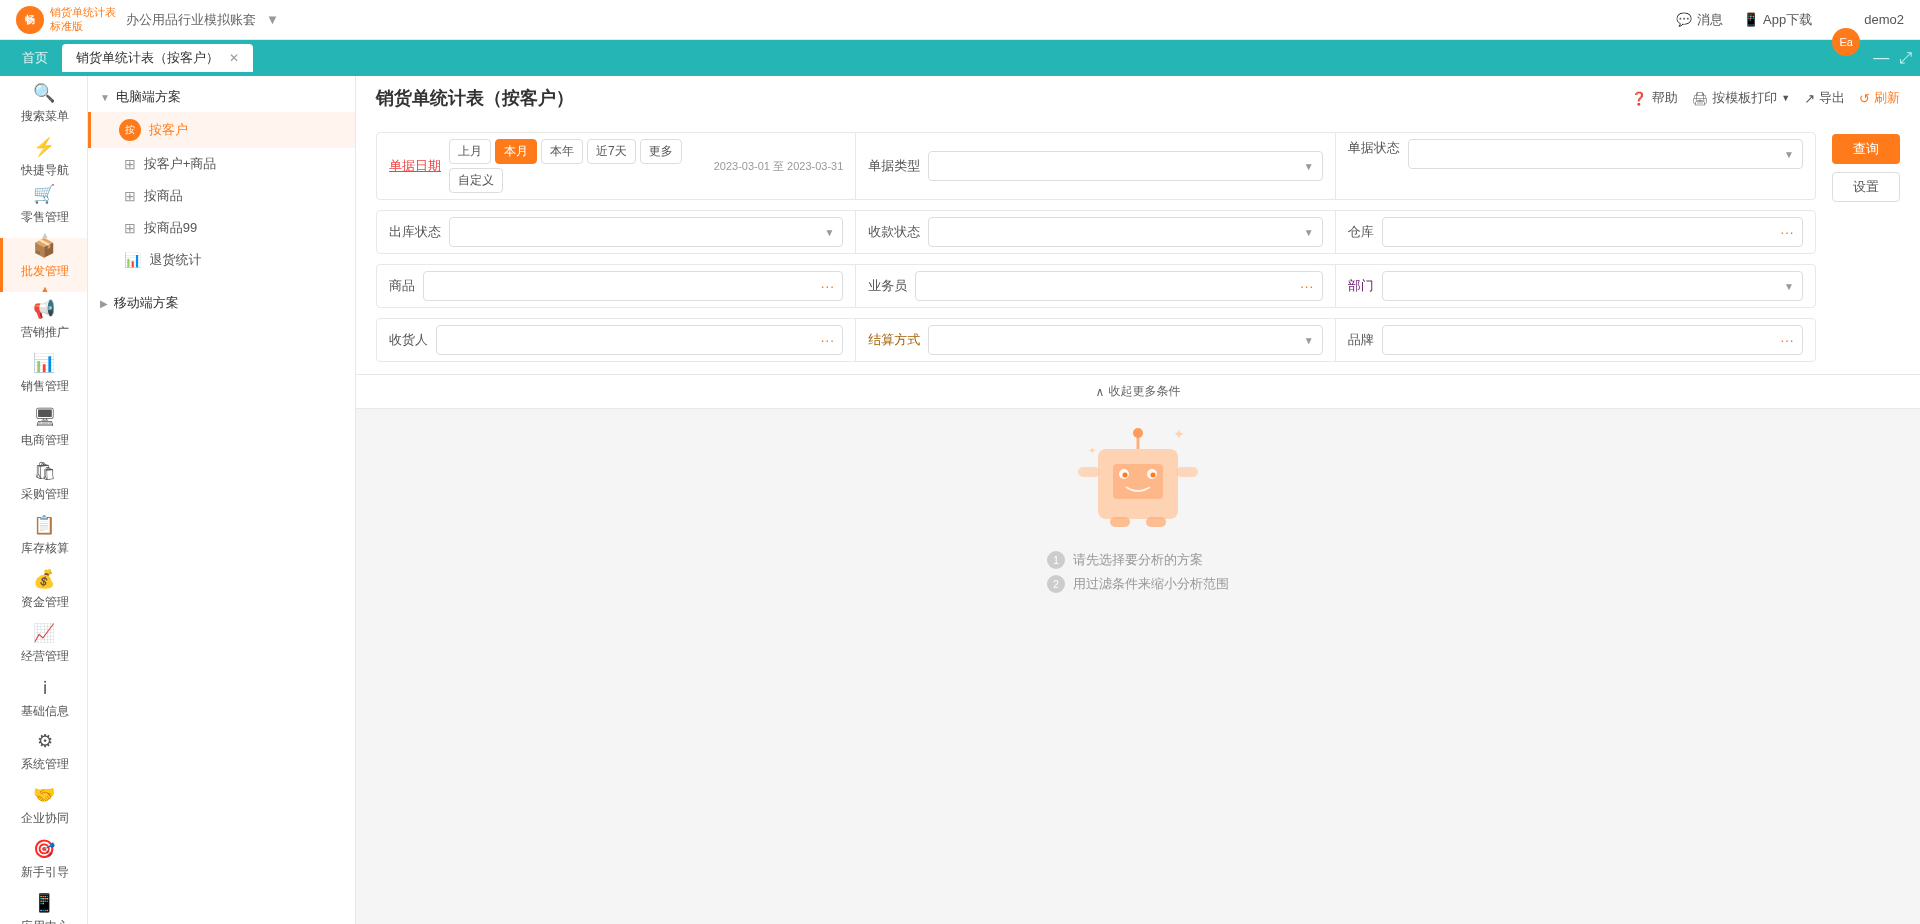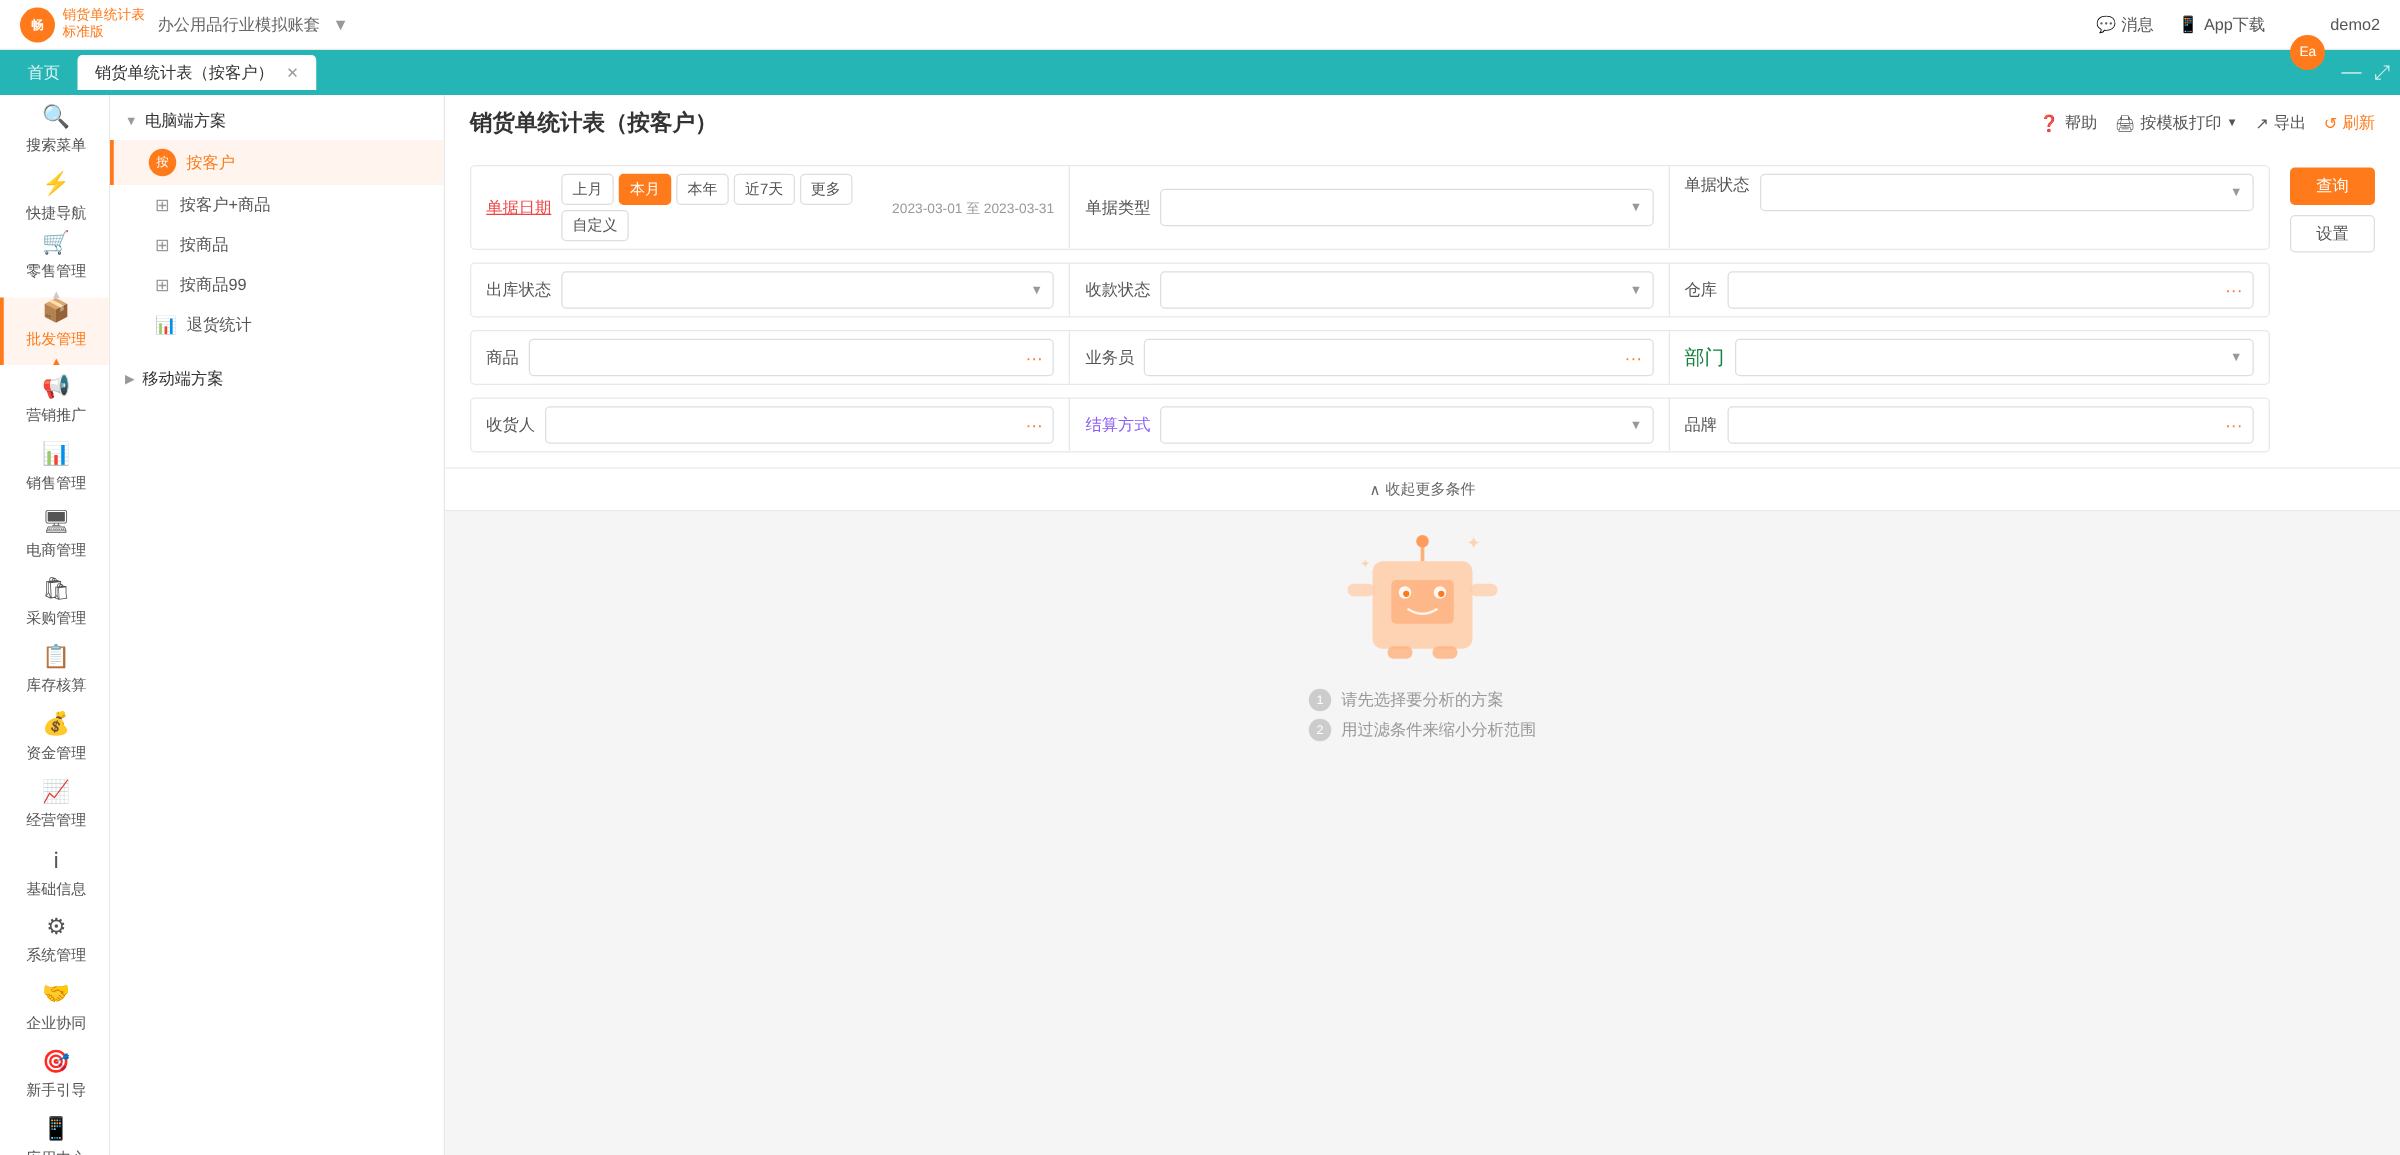--- a/index.html
+++ b/index.html
@@ -668,38 +668,38 @@
                   </div>
                 </div>
                 <div style="display:flex;align-items:center;padding:6px 12px;border-right:1px solid #e8e8e8;gap:8px;">
                   <span style="font-size:13px;color:#555;white-space:nowrap;">业务员</span>
                   <div class="filter-input-wrapper" style="flex:1;">
                     <span class="placeholder-text"></span>
                     <span style="color:#ff7a1a;font-size:14px;">···</span>
                   </div>
                 </div>
                 <div style="display:flex;align-items:center;padding:6px 12px;gap:8px;">
-                  <span style="font-size:16px;color:#15803d;white-space:nowrap;">部门</span>
+                  <span style="font-size:13px;color:#701a75;white-space:nowrap;">部门</span>
                   <div class="filter-input-wrapper" style="flex:1;">
                     <span class="placeholder-text"></span>
                     <span class="chevron-down">▼</span>
                   </div>
                 </div>
               </div>
 
               <div style="display:grid; grid-template-columns: 1fr 1fr 1fr; border:1px solid #e8e8e8; border-radius:4px; overflow:hidden;">
                 <div style="display:flex;align-items:center;padding:6px 12px;border-right:1px solid #e8e8e8;gap:8px;">
                   <span style="font-size:13px;color:#555;white-space:nowrap;">收货人</span>
                   <div class="filter-input-wrapper" style="flex:1;">
                     <span class="placeholder-text"></span>
                     <span style="color:#ff7a1a;font-size:14px;">···</span>
                   </div>
                 </div>
                 <div style="display:flex;align-items:center;padding:6px 12px;border-right:1px solid #e8e8e8;gap:8px;">
-                  <span style="font-size:13px;color:#8b5cf6;white-space:nowrap;text-align:center;">结算方式</span>
+                  <span style="font-size:13px;color:#a16207;white-space:nowrap;text-align:center;">结算方式</span>
                   <div class="filter-input-wrapper" style="flex:1;">
                     <span class="placeholder-text"></span>
                     <span class="chevron-down">▼</span>
                   </div>
                 </div>
                 <div style="display:flex;align-items:center;padding:6px 12px;gap:8px;">
                   <span style="font-size:13px;color:#555;white-space:nowrap;">品牌</span>
                   <div class="filter-input-wrapper" style="flex:1;">
                     <span class="placeholder-text"></span>
                     <span style="color:#ff7a1a;font-size:14px;">···</span>

